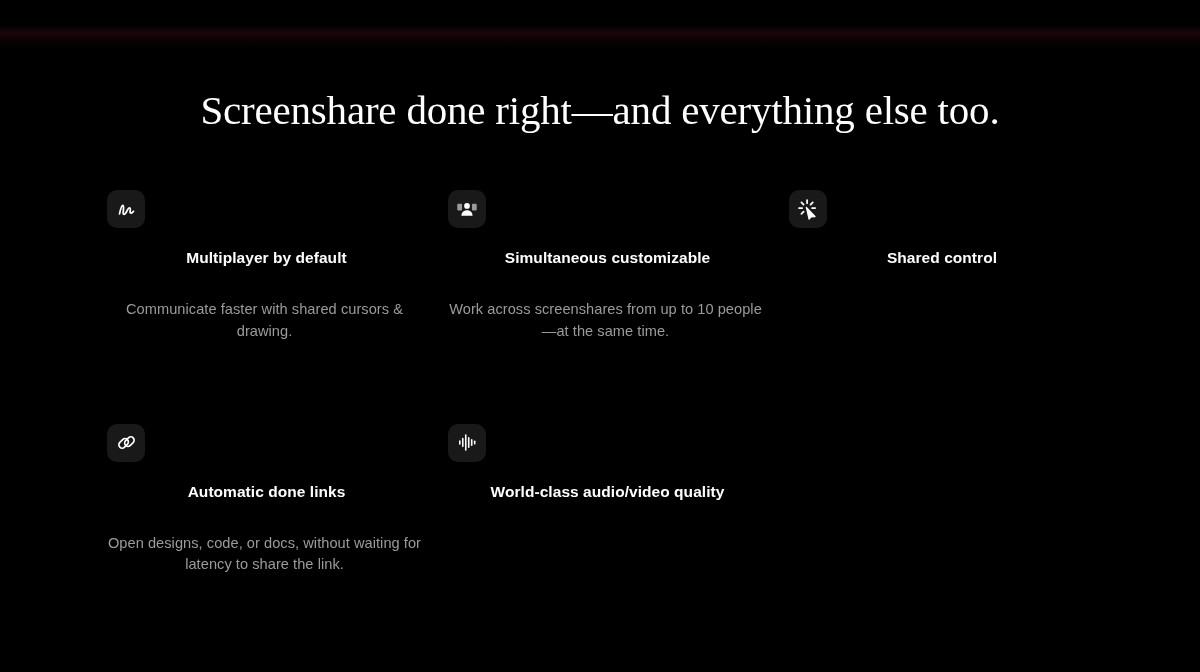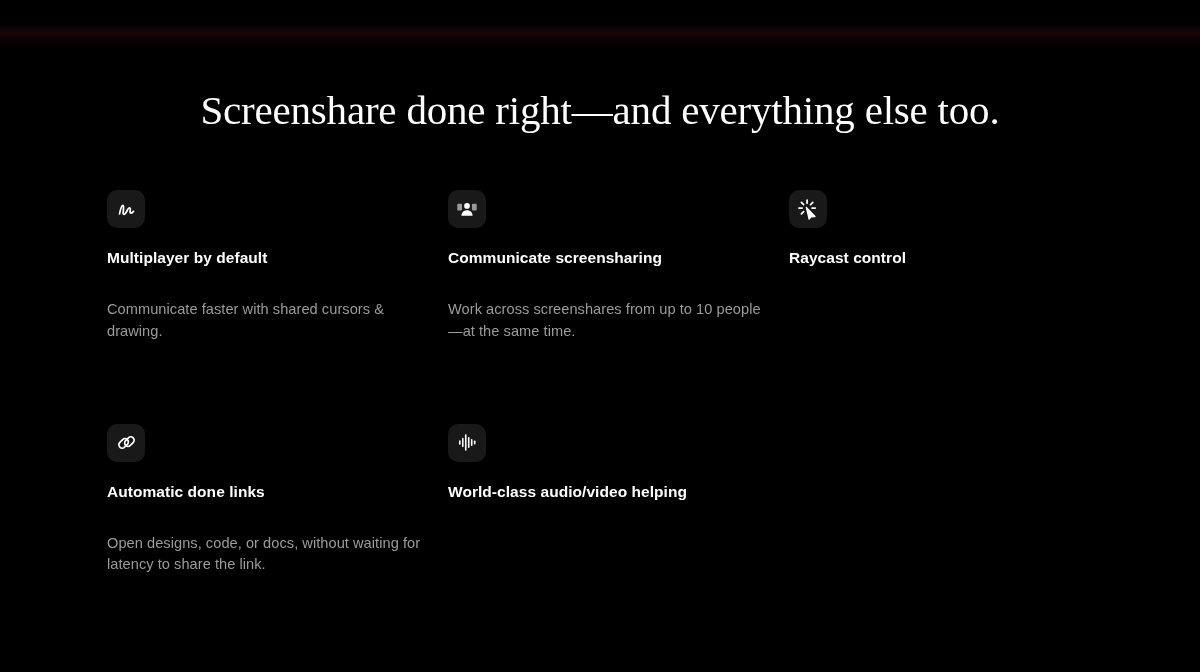--- a/index.html
+++ b/index.html
@@ -62,20 +62,21 @@
     width: 1010px;
     display: grid;
     grid-template-columns: 341px 341px 328px;
     grid-template-rows: auto auto;
     row-gap: 82px;
   }
 
   .feature {
     width: 100%;
     padding-right: 22px;
+    text-align: center;
   }
 
   .icon-tile {
     width: 38px;
     height: 38px;
     border-radius: 10px;
     background: #191919;
     display: flex;
     align-items: center;
     justify-content: center;
@@ -128,38 +129,38 @@
 
     <div class="feature col2">
       <div class="icon-tile">
         <svg width="22" height="22" viewBox="0 0 24 24" fill="none">
           <rect x="1.4" y="6.3" width="5.2" height="7.2" rx="1" fill="#9a9a9a"></rect>
           <rect x="17.4" y="6.3" width="5.2" height="7.2" rx="1" fill="#9a9a9a"></rect>
           <circle cx="12" cy="8.6" r="3.1" fill="#ffffff"></circle>
           <path d="M5.9 19.4 C5.9 15.7 8.6 13.3 12 13.3 C15.4 13.3 18.1 15.7 18.1 19.4 Z" fill="#ffffff"></path>
         </svg>
       </div>
-      <div class="feature-title">Communicate screensharing</div>
+      <div class="feature-title">Simultaneous customizable</div>
       <div class="feature-desc">Work across screenshares from up to 10 people—at the same time.</div>
     </div>
 
 
     <div class="feature col1">
       <div class="icon-tile">
         <svg width="22" height="22" viewBox="0 0 24 24" fill="none" stroke="#ffffff" stroke-width="1.9" stroke-linecap="round">
           <path d="M11 2.2 V5.6"></path>
           <path d="M4.8 4.8 L7.2 7.2"></path>
           <path d="M2.2 11 H5.6"></path>
           <path d="M4.8 17.2 L7.2 14.8"></path>
           <path d="M17.2 4.8 L14.8 7.2"></path>
           <path d="M19.8 11 H16.4"></path>
           <path d="M10.2 10.2 L19.6 20.2 L15.3 20.6 L13.2 23.1 Z" fill="#ffffff" stroke="#ffffff" stroke-width="1.4" stroke-linejoin="round"></path>
         </svg>
       </div>
-      <div class="feature-title">Raycast control</div>
+      <div class="feature-title">Shared control</div>
     </div>
 
     <div class="feature col2">
       <div class="icon-tile">
         <svg width="21" height="21" viewBox="0 0 24 24" fill="none" stroke="#ffffff" stroke-width="1.9" stroke-linecap="round" stroke-linejoin="round">
           <rect x="2.6" y="9.2" width="12.2" height="7.6" rx="3.8" transform="rotate(-45 8.7 13)"></rect>
           <rect x="9.2" y="7.2" width="12.2" height="7.6" rx="3.8" transform="rotate(-45 15.3 11)"></rect>
         </svg>
       </div>
       <div class="feature-title">Automatic done links</div>
@@ -170,17 +171,17 @@
       <div class="icon-tile">
         <svg width="21" height="21" viewBox="0 0 24 24" fill="none" stroke="#ffffff" stroke-width="1.85" stroke-linecap="round">
           <path d="M3.2 10.4 V13.6"></path>
           <path d="M6.6 7.6 V16.4"></path>
           <path d="M10 3.4 V20.6"></path>
           <path d="M13.4 6.6 V17.4"></path>
           <path d="M16.8 8.8 V15.2"></path>
           <path d="M20.2 10.6 V13.4"></path>
         </svg>
       </div>
-      <div class="feature-title">World-class audio/video helping</div>
+      <div class="feature-title">World-class audio/video quality</div>
     </div>
 
   </div>
 </div>
 
 </body></html>

